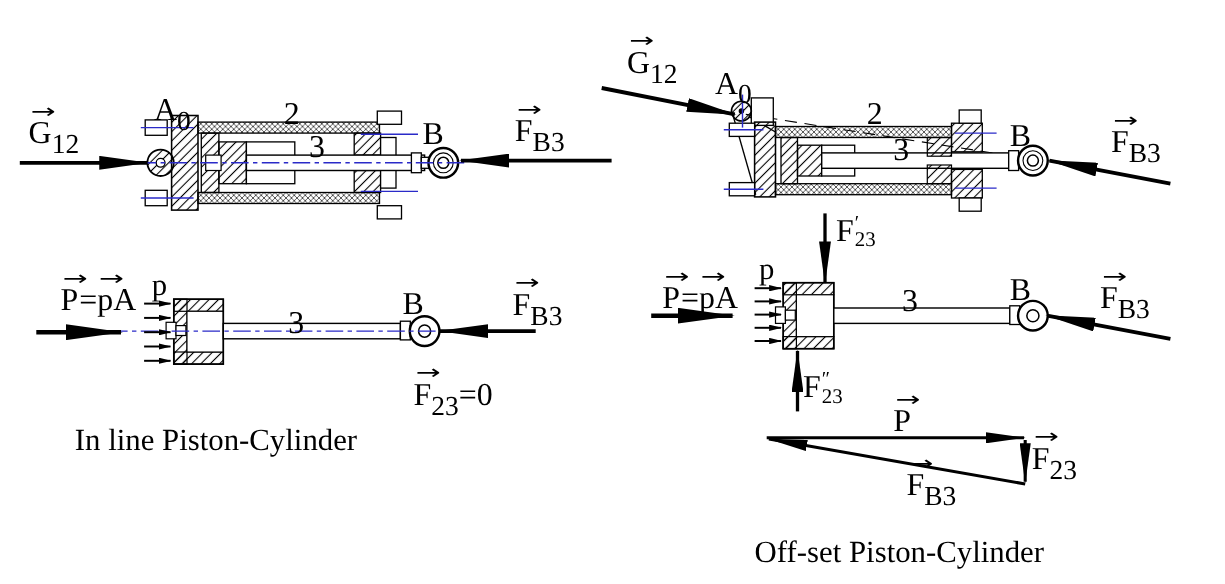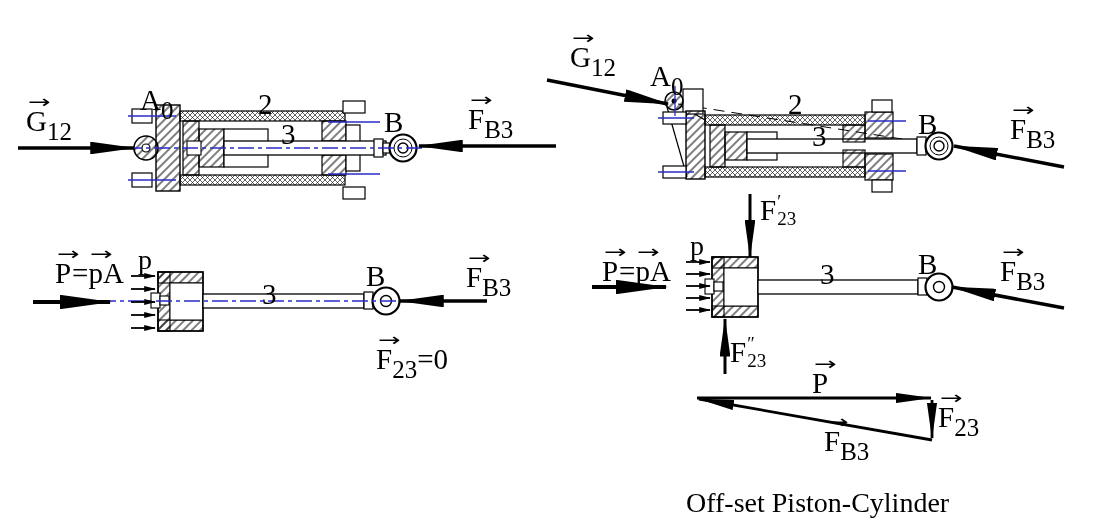--- a/index.html
+++ b/index.html
@@ -192,20 +192,21 @@
   <div class="plabel small-p" style="left:138px;top:246px">p</div>
   <div class="plabel" style="left:262px;top:280px">3</div>
   <div class="plabel" style="left:366px;top:262px">B</div>
   <div class="vlabel" style="left:466px;top:252px">
     <span class="vec"><span class="varrow">→</span><span class="vmain">F</span><span class="vsub">B3</span></span>
   </div>
   <div class="vlabel" style="left:376px;top:334px">
     <span class="vec"><span class="varrow">→</span><span class="vmain">F</span><span class="vsub">23</span></span>
       <span class="vsuffix">=0</span>
   </div>
+  <div class="caption" style="left:68px;top:386px">In line Piston-Cylinder</div>
 
   <div class="vlabel" style="left:570px;top:32px">
     <span class="vec"><span class="varrow">→</span><span class="vmain">G</span><span class="vsub">12</span></span>
   </div>
   <div class="plabel" style="left:650px;top:62px"><span class="vmain">A</span><span class="vsub">0</span></div>
   <div class="plabel" style="left:788px;top:90px">2</div>
   <div class="plabel" style="left:812px;top:122px">3</div>
   <div class="plabel" style="left:918px;top:110px">B</div>
   <div class="vlabel" style="left:1010px;top:104px">
     <span class="vec"><span class="varrow">→</span><span class="vmain">F</span><span class="vsub">B3</span></span>

